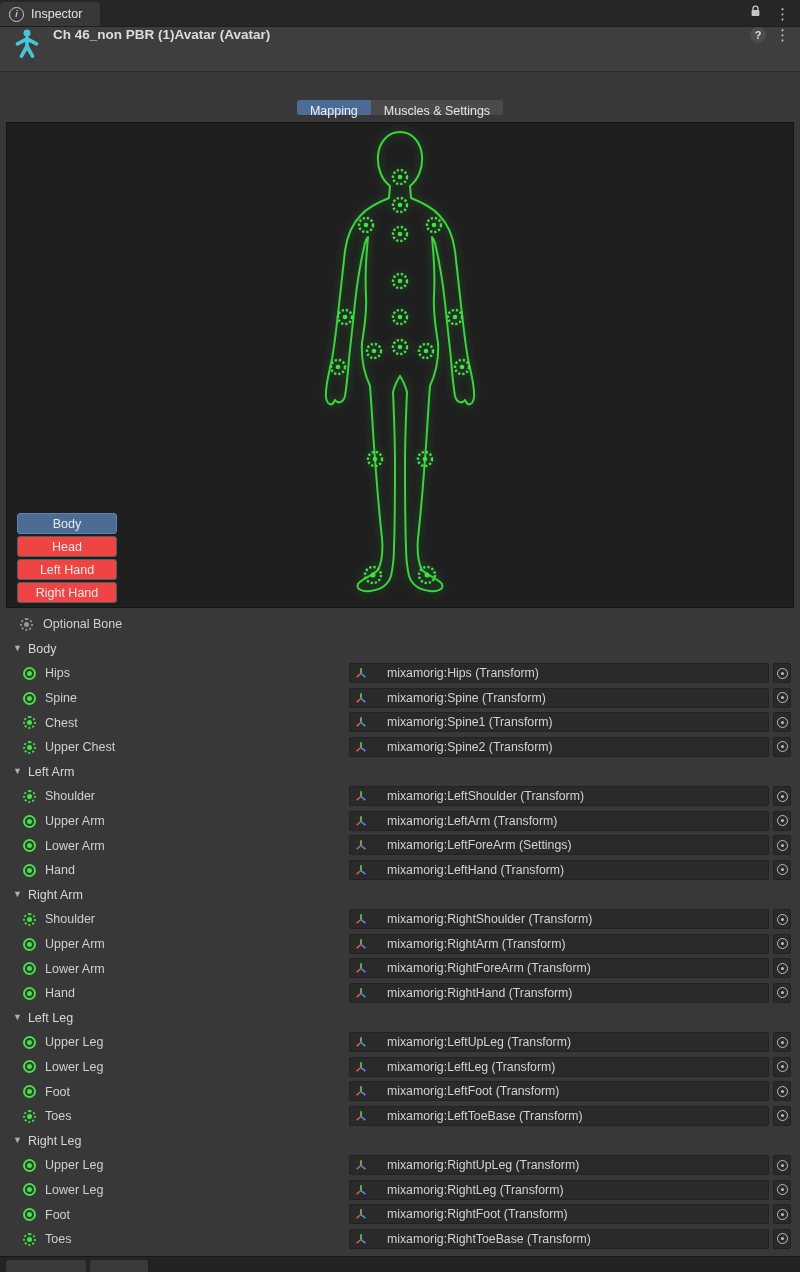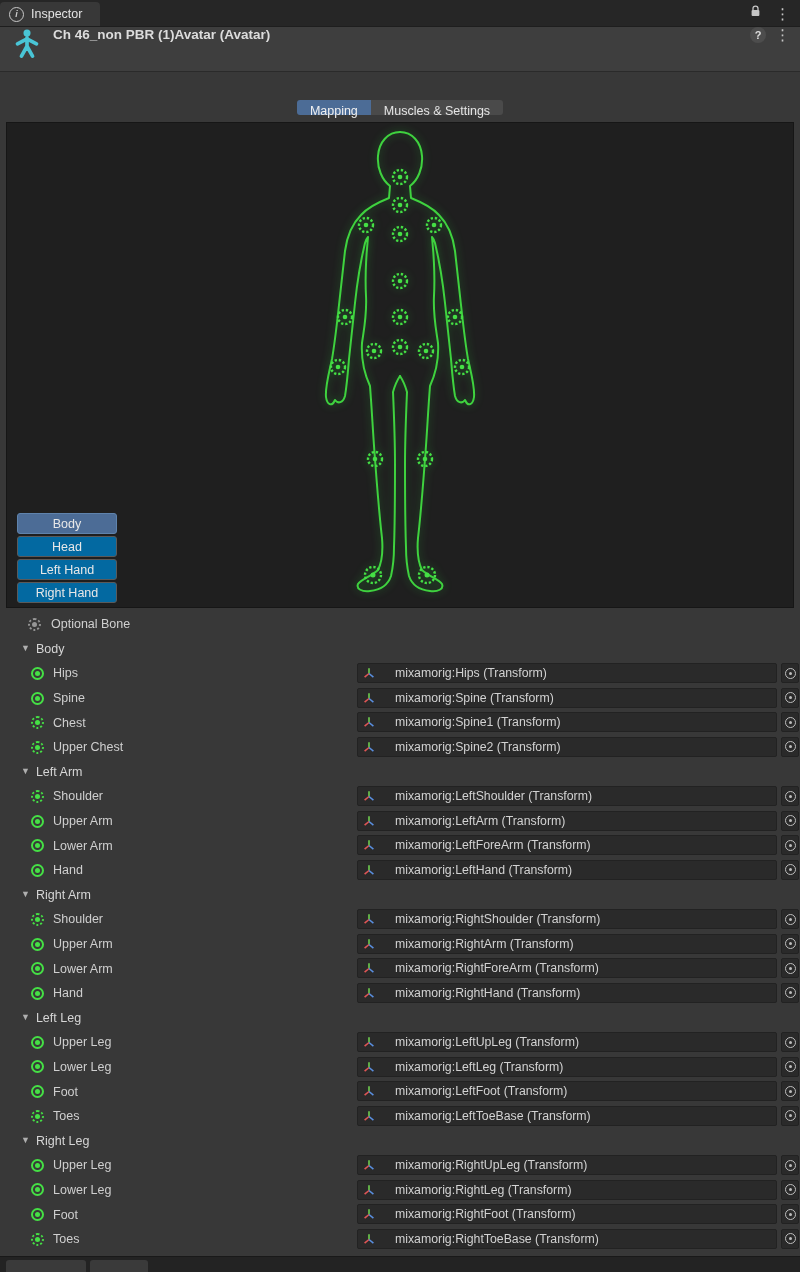--- a/index.html
+++ b/index.html
@@ -32,25 +32,25 @@
   .seg:last-child{border-radius:0 3px 3px 0;}
   
   .preview{position:absolute;left:6px;right:6px;top:122px;height:486px;
     background:#1F1F1F;border:1px solid #161616;box-sizing:border-box;}
   .figure-svg{position:absolute;left:50%;margin-left:-100px;top:6px;
     filter:drop-shadow(0 0 4px rgba(40,220,60,.40));}
   .figure-svg .outline{fill:none;stroke:#3FD23F;stroke-width:2;stroke-linejoin:round;stroke-linecap:round;}
   .figure-svg .ring{fill:none;stroke:var(--bone-green,#45E045);stroke-width:2.4;stroke-dasharray:2.3 1.9;}
   .figure-svg .dotc{fill:var(--bone-green,#45E045);}
   .btn-stack{position:absolute;left:10px;bottom:4px;display:flex;flex-direction:column;gap:2px;}
-  .pv-btn{width:100px;height:21px;background:#0369a1;border:1px solid #5A5A5A;border-radius:3px;
+  .pv-btn{width:100px;height:21px;background:#ef4444;border:1px solid #5A5A5A;border-radius:3px;
     color:#E8E8E8;font-size:12.5px;display:flex;align-items:center;justify-content:center;box-sizing:border-box;}
   .pv-btn.selected{background:var(--accent-blue,#4C6C96);border-color:#5F83AC;}
   
-  .list{position:absolute;top:612px;left:12px;right:0;}
+  .list{position:absolute;top:612px;left:4px;right:0;}
   .row{height:24.6px;position:relative;display:flex;align-items:center;box-sizing:border-box;}
   .legend-row{padding-left:16px;gap:10px;color:#D0D0D0;}
   .group-row{padding-left:9px;gap:6px;color:#D6D6D6;}
   .bone-row{padding-left:19px;gap:9px;color:#CFCFCF;}
   .foldout{font-size:9px;color:#AFAFAF;transform:translateY(-1px);}
   .dot{width:13px;height:13px;border-radius:50%;border:2px solid var(--bone-green,#45E045);
     position:relative;box-sizing:border-box;flex:0 0 auto;}
   .dot::after{content:'';position:absolute;left:50%;top:50%;width:5px;height:5px;margin:-2.5px 0 0 -2.5px;
     border-radius:50%;background:var(--bone-green,#45E045);}
   .dot.optional{border-style:dotted;}
@@ -322,21 +322,21 @@
 
   <div class="row bone-row">
     <span class="dot"></span>
     <span class="bone-label">Lower Arm</span>
     <div class="obj">
       <svg class="tr-icon" width="12" height="12" viewBox="0 0 12 12">
         <path d="M6 6.5 L6 1.3" stroke="#6FCF4F" stroke-width="1.6"></path>
         <path d="M6 6.5 L1.6 10.2" stroke="#E05555" stroke-width="1.6"></path>
         <path d="M6 6.5 L10.4 10.2" stroke="#5A8FE0" stroke-width="1.6"></path>
       </svg>
-      <span class="obj-text">mixamorig:LeftForeArm (Transform)</span>
+      <span class="obj-text">mixamorig:LeftForeArm (Settings)</span>
     </div>
     <div class="picker">
       <span class="picker-ring"></span>
     </div>
   </div>
 
   <div class="row bone-row">
     <span class="dot"></span>
     <span class="bone-label">Hand</span>
     <div class="obj">

